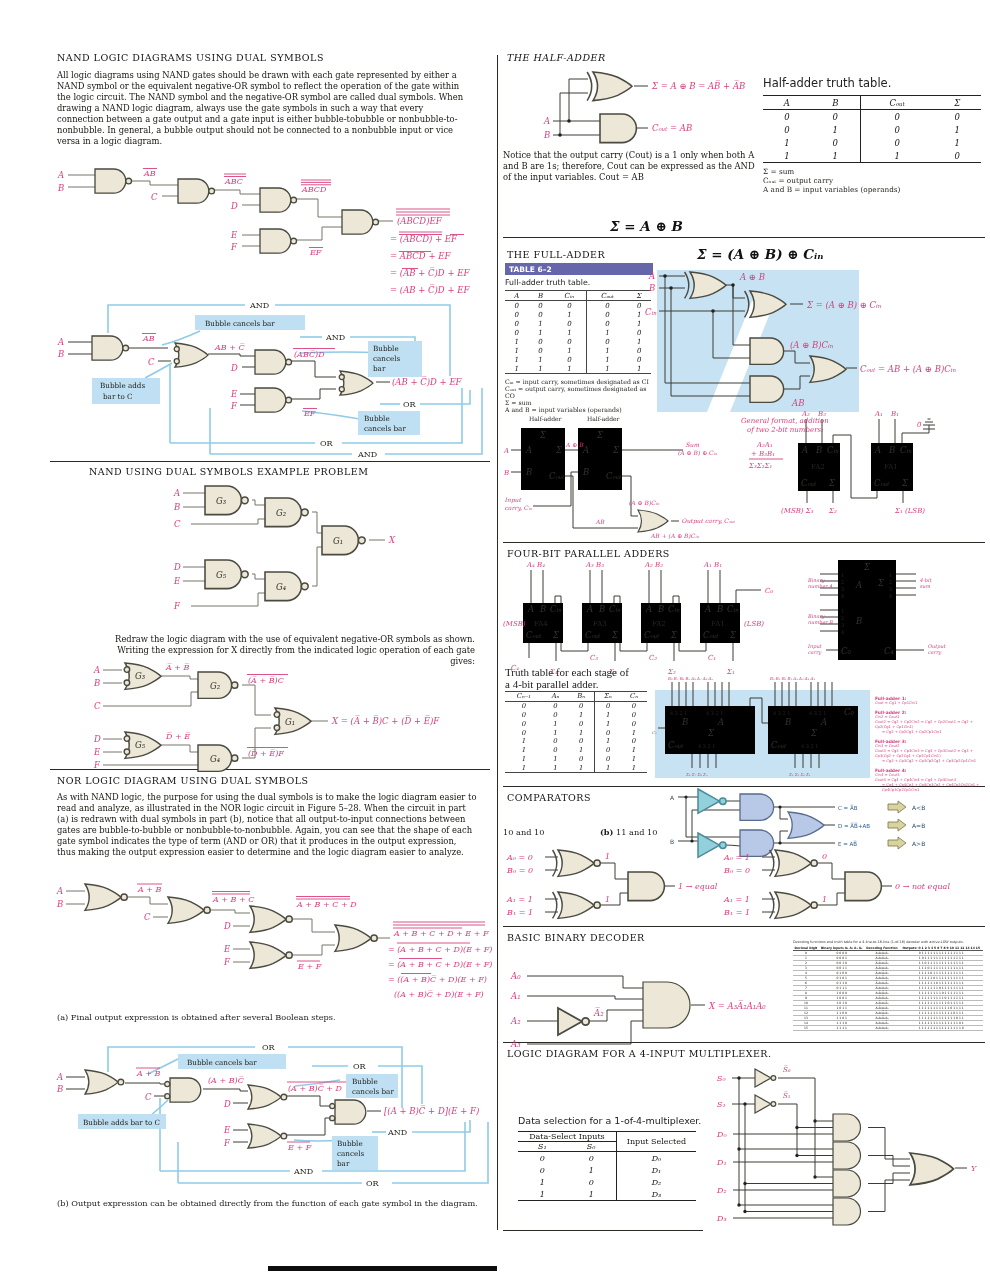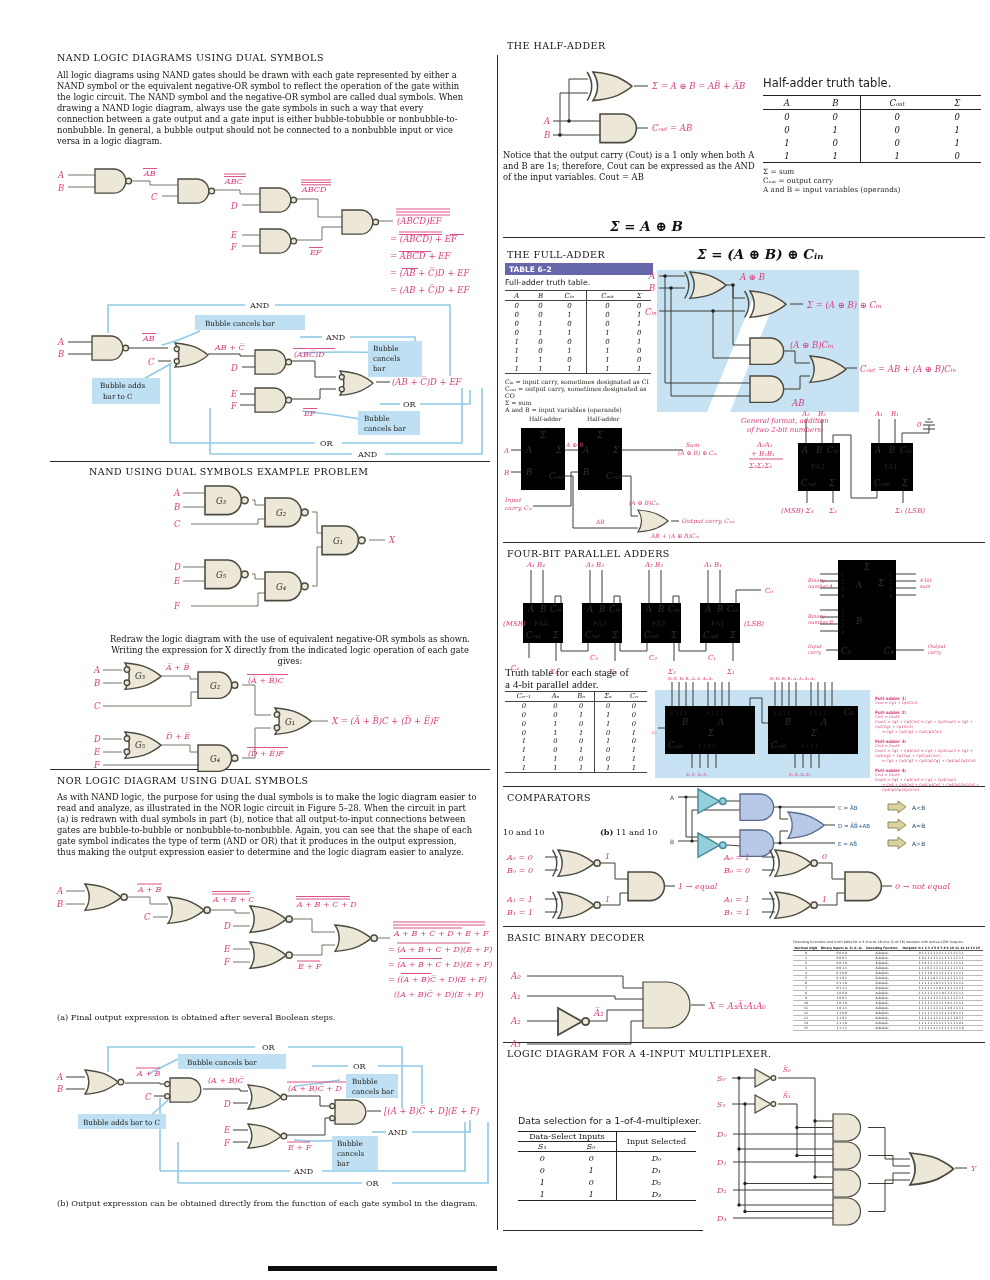--- a/index.html
+++ b/index.html
@@ -288,21 +288,21 @@
   <text class="ti" x="124" y="92">D</text>
   <text class="ti" x="124" y="106">E</text>
   <text class="ti" x="124" y="131">F</text>
   <text class="tg" x="166" y="26">G₃</text>
   <text class="tg" x="226" y="38">G₂</text>
   <text class="tg" x="283" y="66">G₁</text>
   <text class="tg" x="166" y="100">G₅</text>
   <text class="tg" x="226" y="112">G₄</text>
   <text class="ti" x="339" y="65">X</text>
 </svg>
-<div class="abs para" style="left:105px;top:634px;width:370px;text-align:center;">
+<div class="abs para" style="left:105px;top:634px;width:370px;text-align:right;">
   <span>Redraw the logic diagram with the use of equivalent negative-OR symbols as shown.</span><br>
   <span>Writing the expression for X directly from the indicated logic operation of each gate gives:</span>
 </div>
 
 <svg style="left:50px;top:660px;" width="445" height="110" viewBox="0 0 445 110">
   <g>
     <line class="wire" x1="53" y1="10" x2="72" y2="10"></line>
         <line class="wire" x1="53" y1="23" x2="72" y2="23"></line>
     <path class="wire" d="M111,16 H140 V19 H148"></path>
     <path class="wire" d="M53,46 H141 V32 H148"></path>
@@ -456,21 +456,21 @@
   <text class="tc" x="302" y="62">cancels bar</text>
   <rect class="callout" x="28" y="82" width="88" height="15"></rect>
   <text class="tc" x="33" y="93">Bubble adds bar to C</text>
   <rect class="callout" x="282" y="104" width="46" height="34"></rect>
   <text class="tc" x="287" y="114">Bubble</text>
   <text class="tc" x="287" y="124">cancels</text>
   <text class="tc" x="287" y="134">bar</text>
 </svg>
 <div class="abs caption8" style="left:57px;top:1198px;">(b) Output expression can be obtained directly from the function of each gate symbol in the diagram.</div>
 
-<div class="abs sec-title" style="left:507px;top:40px;">THE HALF-ADDER</div>
+<div class="abs sec-title" style="left:507px;top:52px;font-style:italic;">THE HALF-ADDER</div>
 
 <svg style="left:503px;top:66px;" width="265" height="88" viewBox="0 0 265 88">
   <g>
     <line class="wire2" x1="50" y1="55" x2="97" y2="55"></line>
     <path class="wire2" d="M66,55 V13 H85"></path>
     <line class="wire2" x1="50" y1="69" x2="97" y2="69"></line>
     <path class="wire2" d="M57,69 V27 H85"></path>
     <line class="wire2" x1="131" y1="20" x2="145" y2="20"></line>
     <line class="wire2" x1="133" y1="62" x2="145" y2="62"></line>
     <circle class="dot" cx="66" cy="55" r="1.8"></circle>

